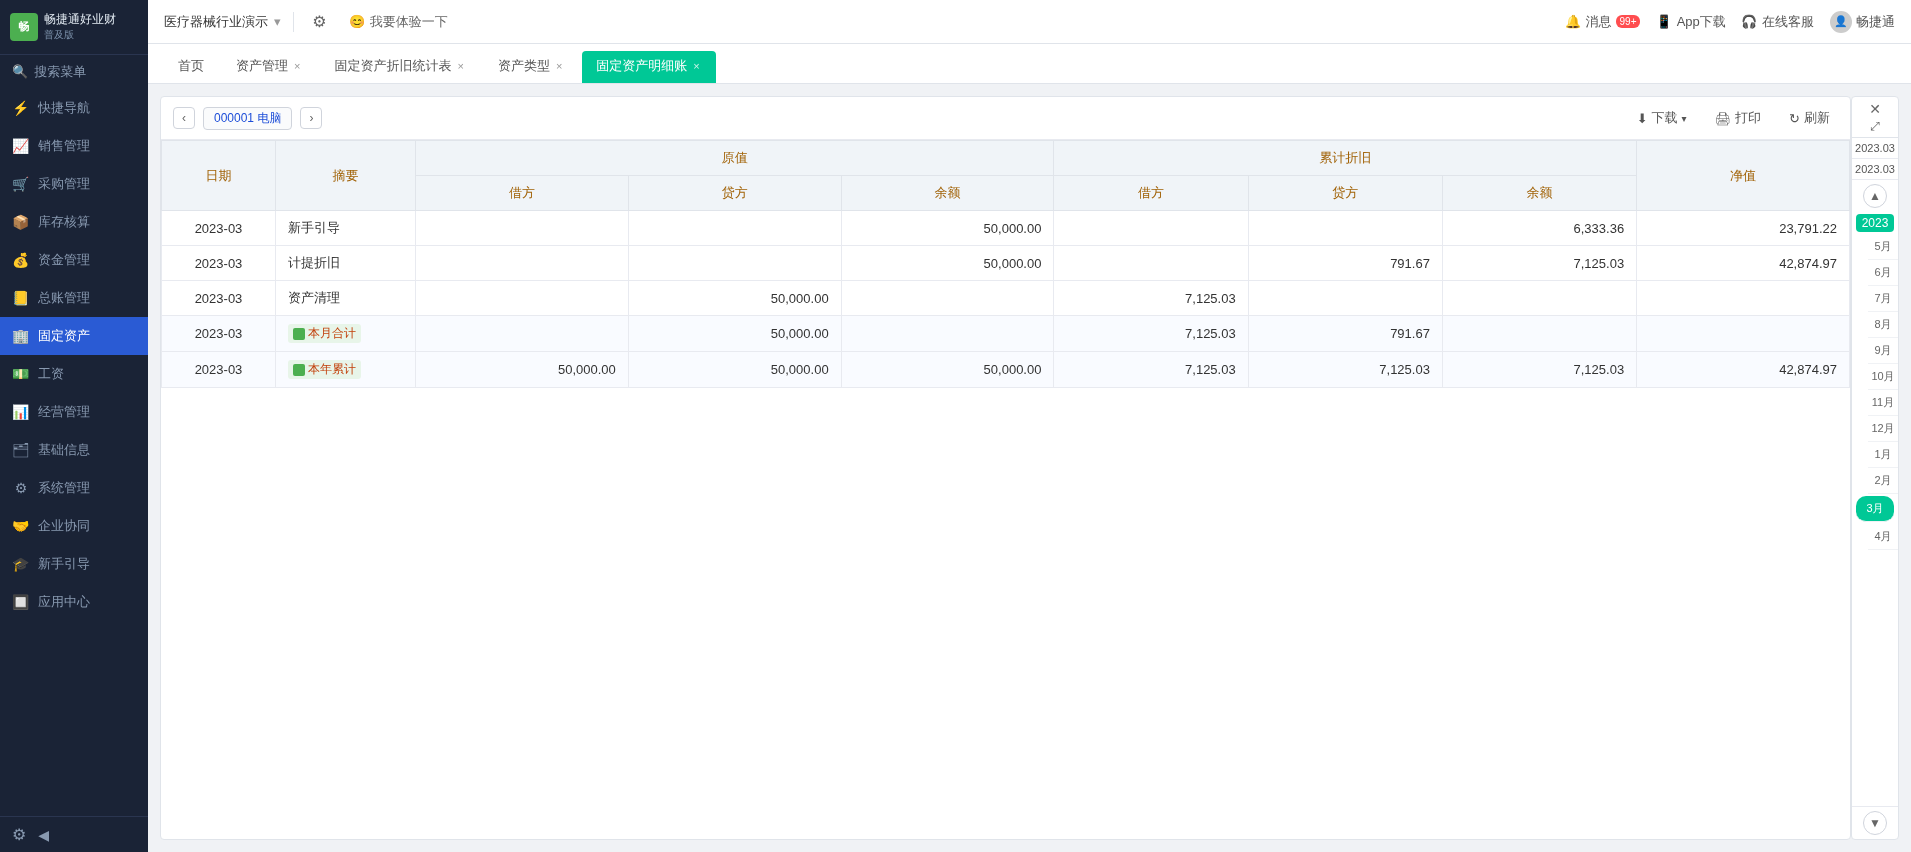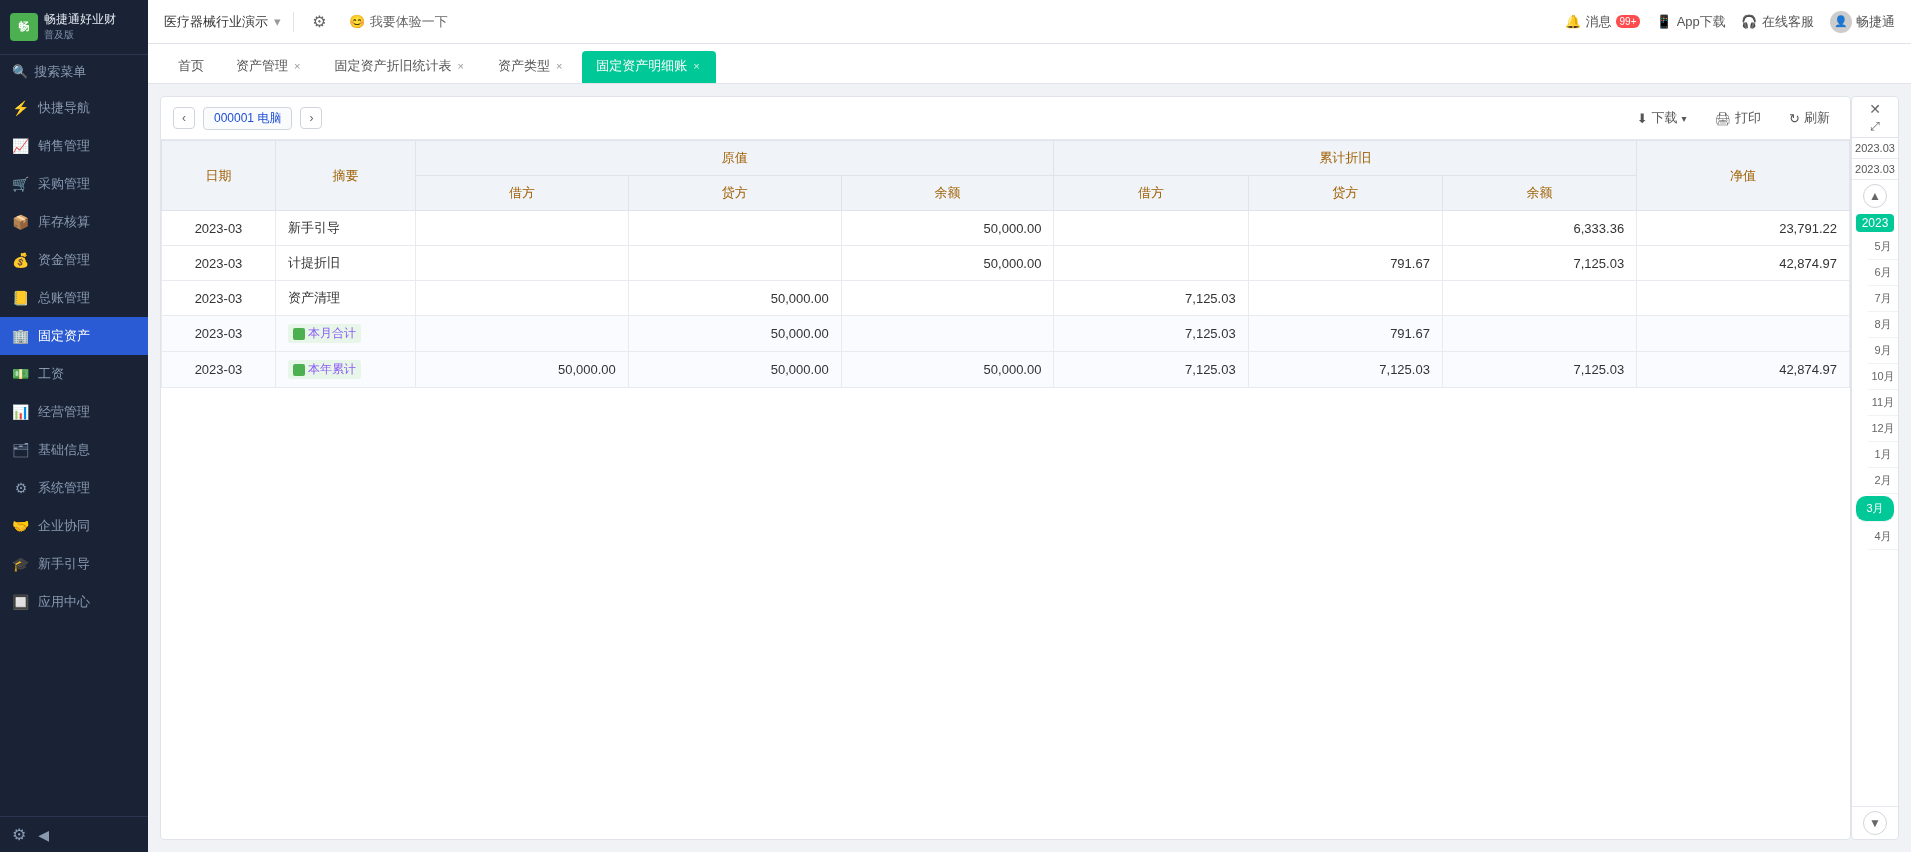--- a/index.html
+++ b/index.html
@@ -267,21 +267,21 @@
       border: 1px solid #e8eaf0;
       text-align: center;
       color: #333;
     }
     .data-table tbody td.td-left { text-align: left; }
     .data-table tbody td.td-right { text-align: right; }
     .blue-text { color: #1677ff; }
     .subtotal-row td { background: #f9fbff; }
     .month-badge {
       display: inline-flex; align-items: center; gap: 3px;
-      background: #e8f5e9; color: #8b5cf6;
+      background: #e8f5e9; color: #c2410c;
       border-radius: 3px; padding: 1px 5px; font-size: 12px;
     }
     .month-badge-icon {
       width: 12px; height: 12px;
       background: #4caf50;
       border-radius: 2px;
       display: inline-block;
     }
 
     

